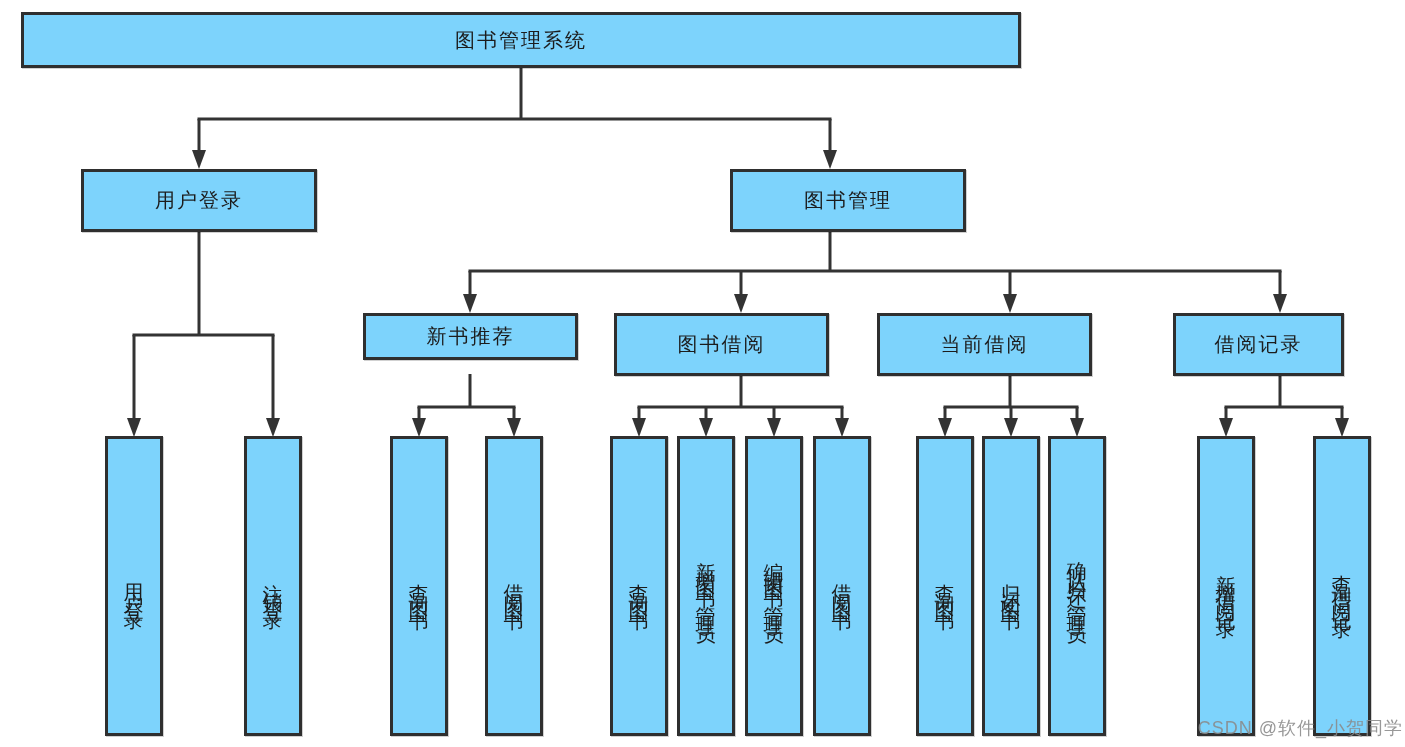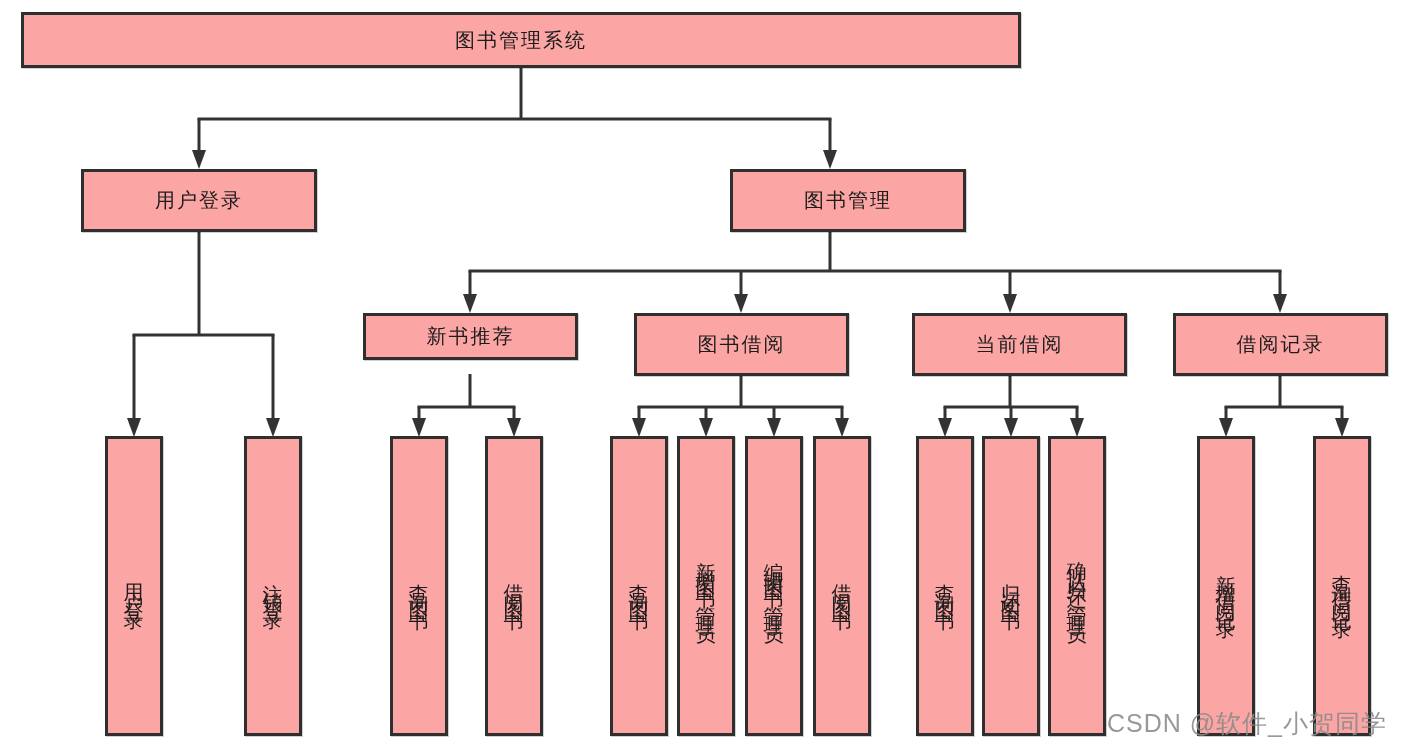--- a/index.html
+++ b/index.html
@@ -17,21 +17,21 @@
   }
   .wires {
     position: absolute;
     left: 0;
     top: 0;
     z-index: 1;
   }
   .box {
     position: absolute;
     box-sizing: border-box;
-    background: #fca5a5;
+    background: #7dd3fc;
     border: 3px solid #2f2f2f;
     box-shadow: 1px 1px 0 rgba(0,0,0,0.18);
     display: flex;
     align-items: center;
     justify-content: center;
     color: #1c1c1c;
     z-index: 2;
   }
   .box.h {
     font-size: 20px;
@@ -41,23 +41,23 @@
   .box.v .vtext {
     writing-mode: vertical-rl;
     text-orientation: mixed;
     font-size: 20px;
     letter-spacing: 9px;
     line-height: 1.1;
     white-space: nowrap;
   }
   .watermark {
     position: absolute;
-    right: 18px;
+    right: 2px;
     bottom: 7px;
-    font-size: 25px;
+    font-size: 18px;
     letter-spacing: 1px;
     color: rgba(138,138,138,0.88);
     z-index: 5;
     white-space: nowrap;
     margin-left: 30px;
   }
 </style>
 </head>
 <body>
 
@@ -132,27 +132,27 @@
   <div class="box h" style="left:81px;top:169px;width:236px;height:63px">
     <span>用户登录</span>
   </div>
   <div class="box h" style="left:730px;top:169px;width:236px;height:63px">
     <span>图书管理</span>
   </div>
 
   <div class="box h" style="left:363px;top:313px;width:215px;height:47px">
     <span>新书推荐</span>
   </div>
-  <div class="box h" style="left:634px;top:313px;width:215px;height:63px">
+  <div class="box h" style="left:614px;top:313px;width:215px;height:63px">
     <span>图书借阅</span>
   </div>
-  <div class="box h" style="left:912px;top:313px;width:215px;height:63px">
+  <div class="box h" style="left:877px;top:313px;width:215px;height:63px">
     <span>当前借阅</span>
   </div>
-  <div class="box h" style="left:1173px;top:313px;width:215px;height:63px">
+  <div class="box h" style="left:1173px;top:313px;width:171px;height:63px">
     <span>借阅记录</span>
   </div>
 
   <div class="box v" style="left:105px;top:436px;width:58px;height:300px">
     <span class="vtext">用户登录</span>
   </div>
   <div class="box v" style="left:244px;top:436px;width:58px;height:300px">
     <span class="vtext">注销登录</span>
   </div>
 

